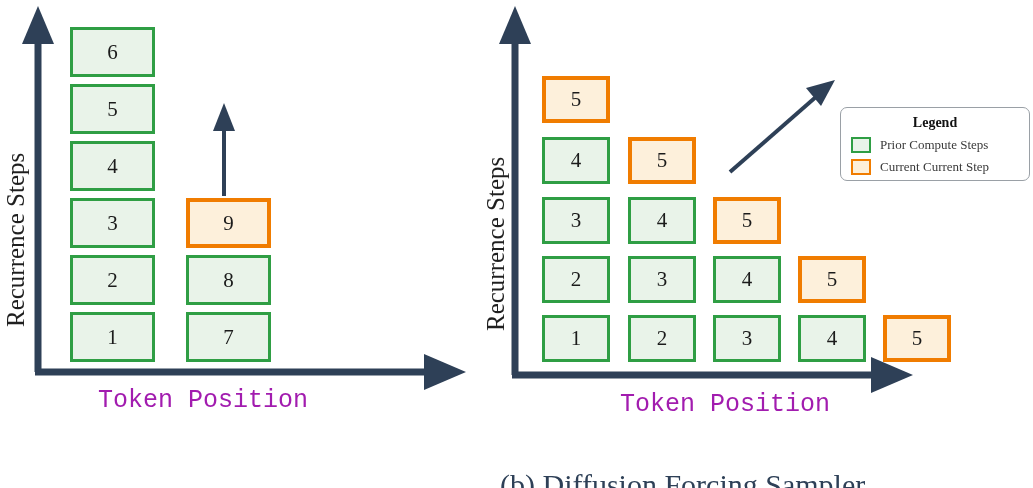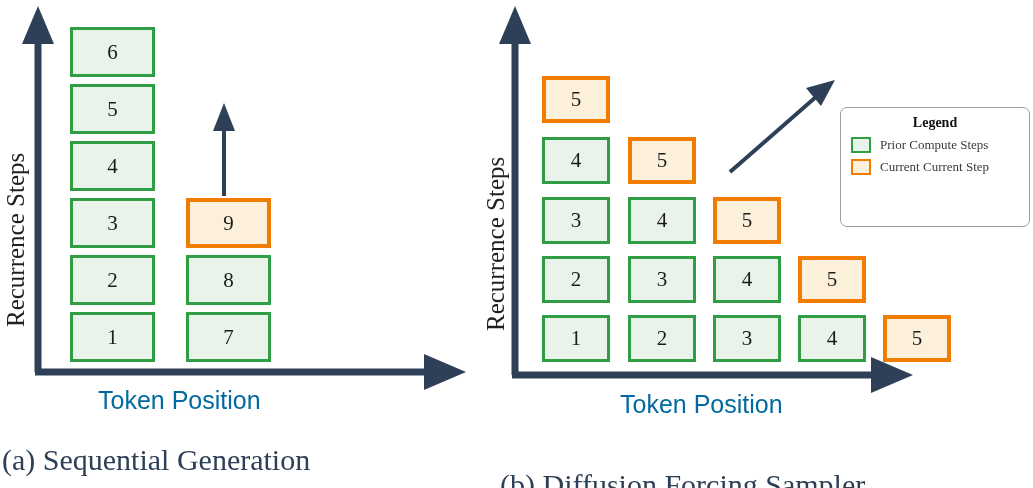--- a/index.html
+++ b/index.html
@@ -51,23 +51,23 @@
     border: 3px solid #2f9e44;
   }
   .cell.current {
     background: #fdf0db;
     border: 4px solid #f07c00;
   }
 
   
   .axis-label-x {
     position: absolute;
-    font-family: Liberation Sans, sans-serif;
+    font-family: Liberation Mono, monospace;
     font-size: 25px;
-    color: #0369a1;
+    color: #a21caf;
     white-space: nowrap;
   }
   .axis-label-y {
     position: absolute;
     font-family: "Liberation Serif", serif;
     font-size: 25px;
     color: #1f1f1f;
     white-space: nowrap;
     transform-origin: 0 0;
     transform: rotate(-90deg);
@@ -81,21 +81,21 @@
     color: #2e4057;
     white-space: nowrap;
   }
 
   
   #legend-box {
     position: absolute;
     left: 840px;
     top: 107px;
     width: 190px;
-    height: 120px;
+    height: 74px;
     box-sizing: border-box;
     border: 1px solid #9aa0a6;
     border-radius: 7px;
     background: #ffffff;
     padding: 7px 10px 0 10px;
   }
   #legend-title {
     text-align: center;
     font-family: "Liberation Serif", serif;
     font-weight: bold;
@@ -174,21 +174,20 @@
     <div class="cell prior" style="left:186px; top:255px; width:85px; height:50px;">
         <span>8</span>
       </div>
     <div class="cell prior" style="left:186px; top:312px; width:85px; height:50px;">
         <span>7</span>
       </div>
 
     <div class="axis-label-x" style="left:98px; top:386px;">Token Position</div>
     <div class="axis-label-y" style="left:2px; top:327px;">Recurrence Steps</div>
 
-    <div class="caption" style="left:2px; top:443px;">(a) Sequential Generation</div>
   </div>
 
   <div class="panel" id="panel-b">
 
     <svg class="axis-svg" width="553" height="400">
 
       <line x1="35" y1="375" x2="35" y2="32" stroke="#2e4057" stroke-width="7"></line>
       <polygon points="35,6 19,44 51,44" fill="#2e4057"></polygon>
 
       <line x1="32" y1="375" x2="399" y2="375" stroke="#2e4057" stroke-width="7"></line>

